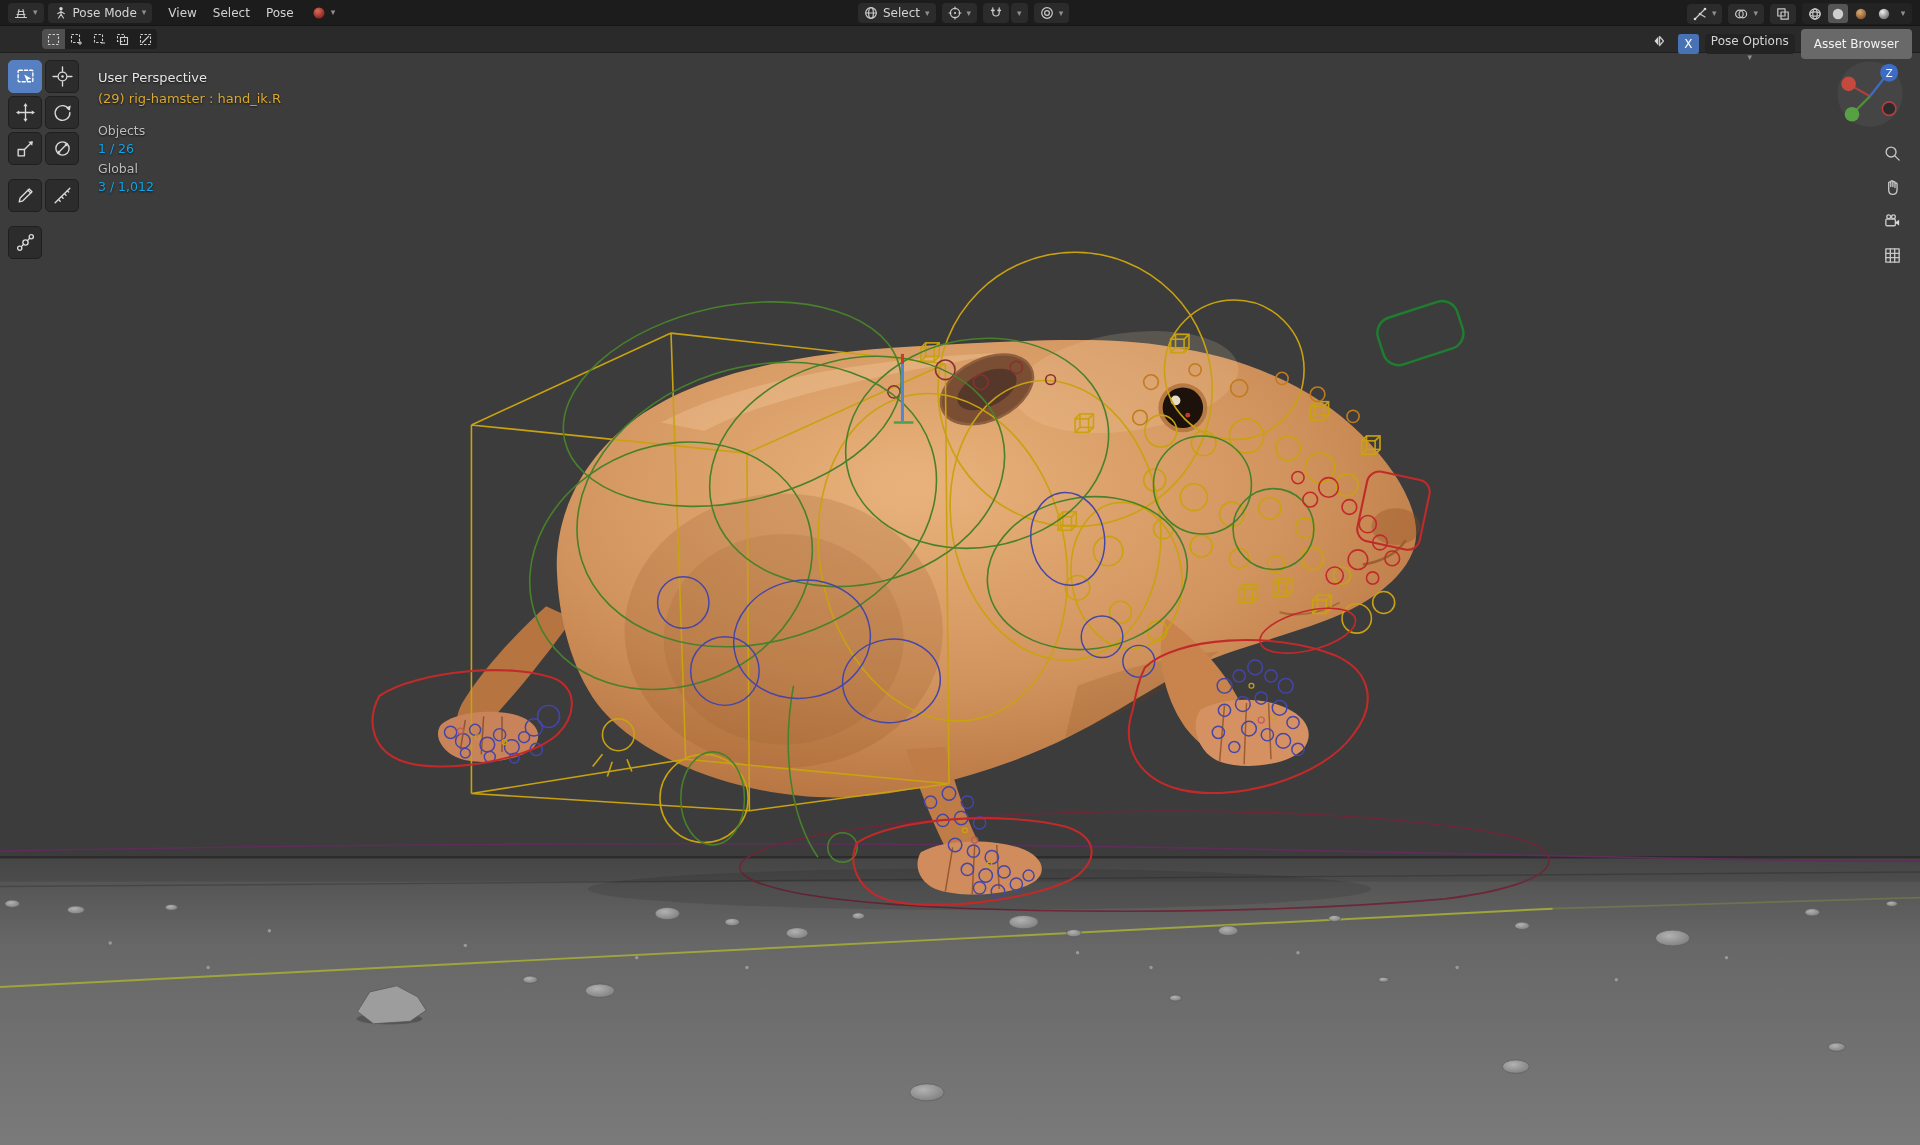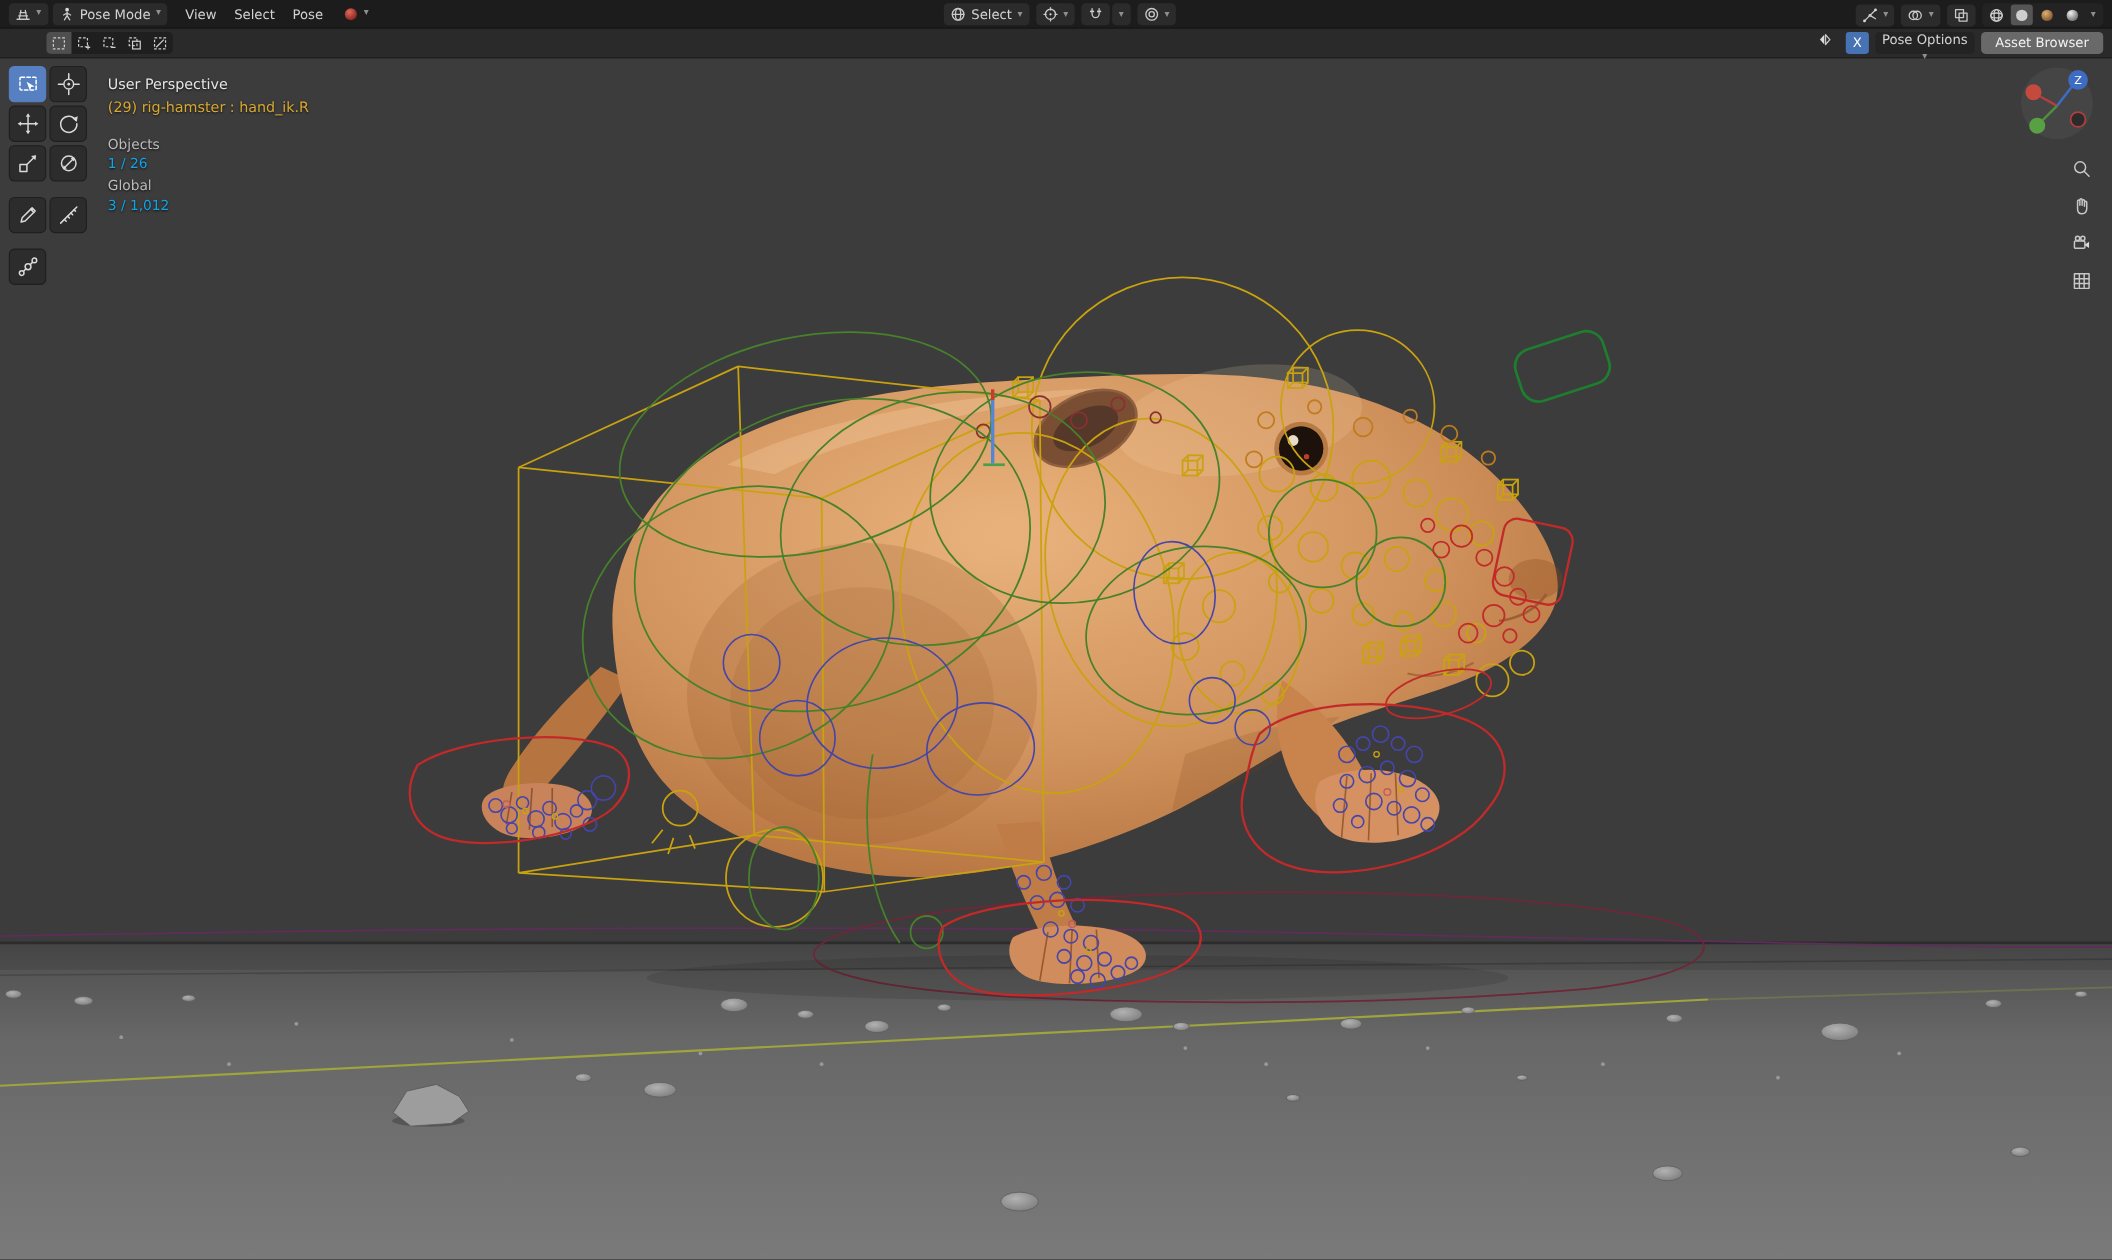--- a/index.html
+++ b/index.html
@@ -26,21 +26,21 @@
   .shadegrp button.on{background:#555555;}
   .snapgrp{display:flex;gap:2px;align-items:center;}
 
   
   .selmodes{display:flex;background:#1f1f1f;border-radius:4px;overflow:hidden;margin-left:32px;}
   .sm{width:23px;height:20px;border:none;background:transparent;display:flex;align-items:center;justify-content:center;}
   .sm.on{background:#4f4f4f;}
   .smi{width:13px;height:13px;stroke:#cfcfcf;stroke-width:1.1;fill:none;}
   .trright{position:absolute;right:8px;top:3px;display:flex;gap:6px;align-items:center;}
   .xtoggle{background:#4772b3;color:#ffffff;border:none;border-radius:3px;height:20px;min-width:21px;padding:0 5px;font-size:12px;}
-  .assetbtn{background:#696969;color:#f2f2f2;border:none;border-radius:4px;height:20px;padding:0 13px;font-size:12px;}
+  .assetbtn{background:#696969;color:#f2f2f2;border:none;border-radius:4px;height:30px;padding:0 13px;font-size:12px;}
 
   
   .lt{position:absolute;left:8px;top:60px;z-index:15;display:flex;flex-direction:column;gap:3px;}
   .ltrow{display:flex;gap:3px;}
   .ltrow.gap{margin-top:11px;}
   .tbtn{width:34px;height:33px;background:rgba(43,43,43,0.95);border:1px solid #1f1f1f;border-radius:5px;display:flex;align-items:center;justify-content:center;padding:0;}
   .tbtn.active{background:#5680c2;border-color:#5680c2;}
   .ti{width:21px;height:21px;stroke:#d9d9d9;stroke-width:1.3;fill:none;stroke-linecap:round;stroke-linejoin:round;}
   .f{fill:#d9d9d9;stroke:none;}
   .tbtn.active .ti{stroke:#ffffff;}

